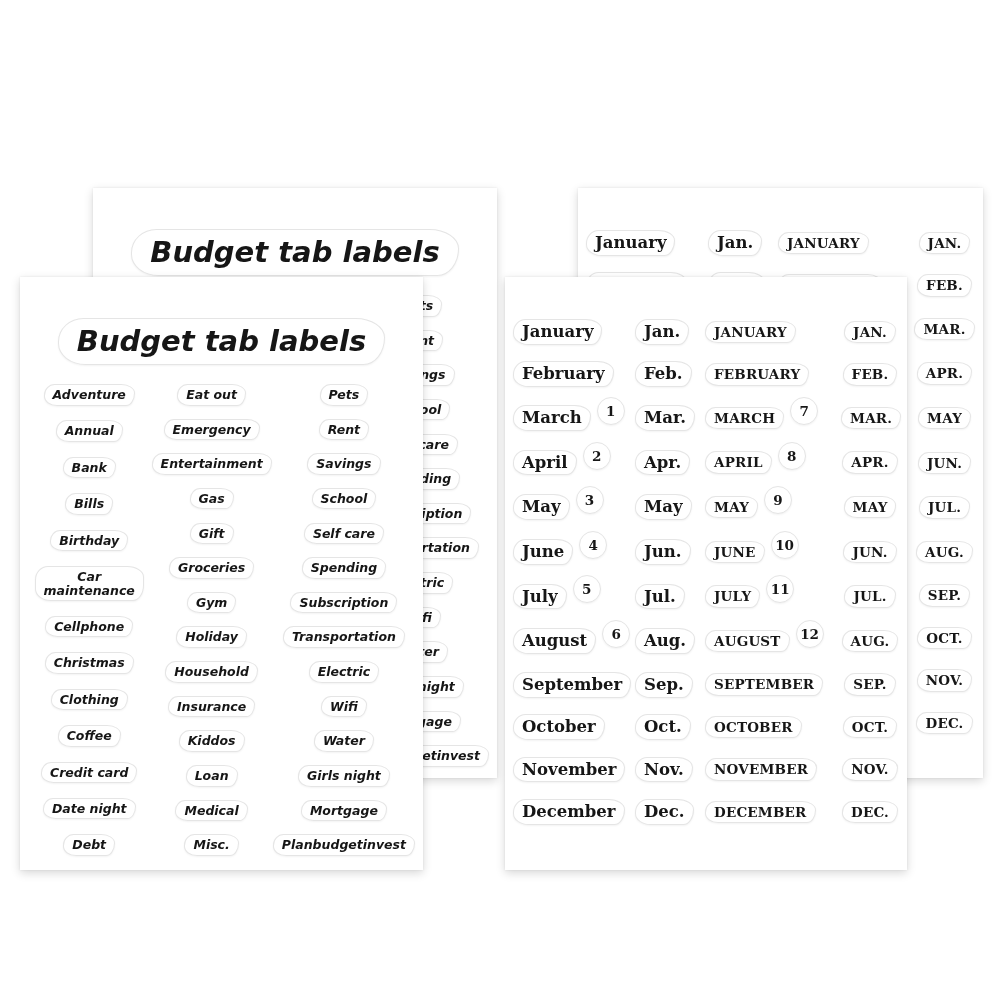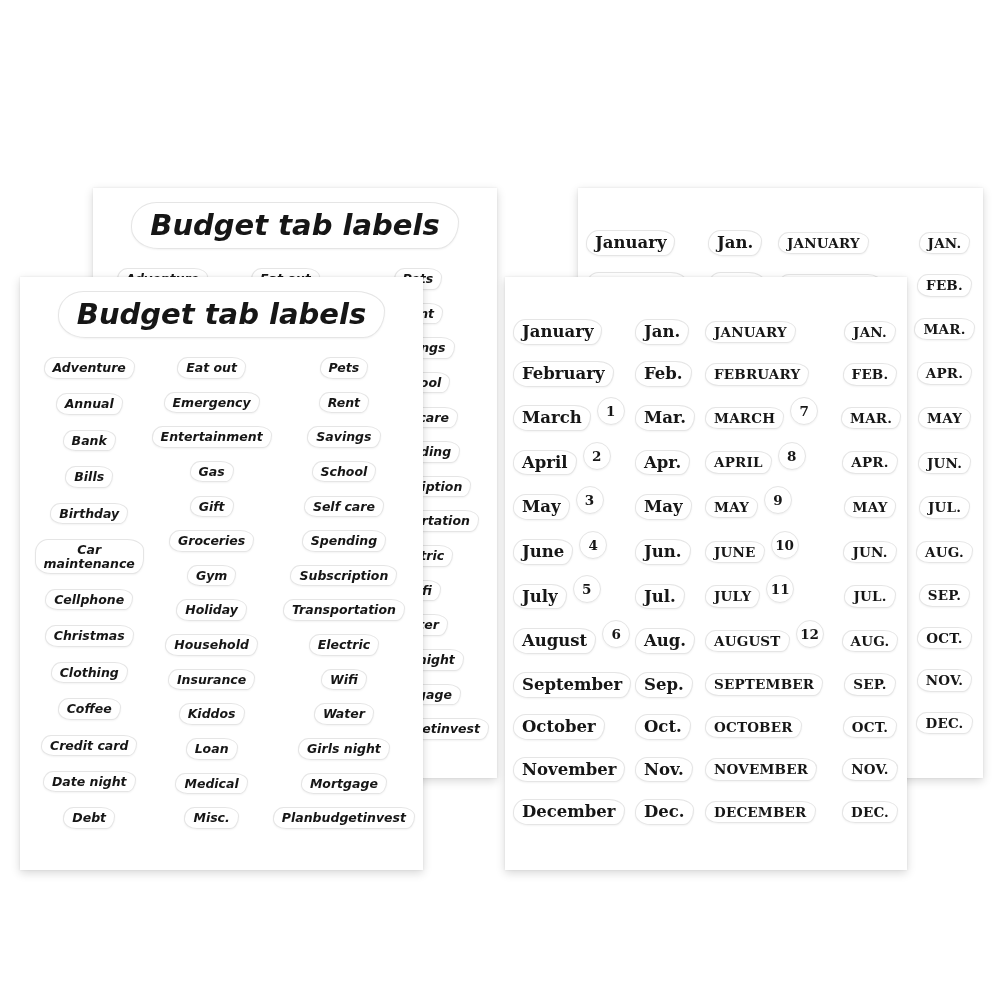--- a/index.html
+++ b/index.html
@@ -52,21 +52,21 @@
     width:20px;height:20px;
     padding:3px;
     border-radius:50%;
     font-size:13.5px;line-height:20px;
     text-align:center;
     transform:translateY(-7px);
     white-space:nowrap;
   }
 
   
-  .btitle{text-align:center;margin-top:14px;height:52px;}
+  .btitle{text-align:center;margin-top:41px;height:52px;}
   .bcols{
     display:flex;justify-content:space-between;
     padding:0 8px;margin-top:14px;height:472px;
   }
   .bcol{
     flex:1;display:flex;flex-direction:column;
     justify-content:space-between;align-items:center;
   }
 
   

